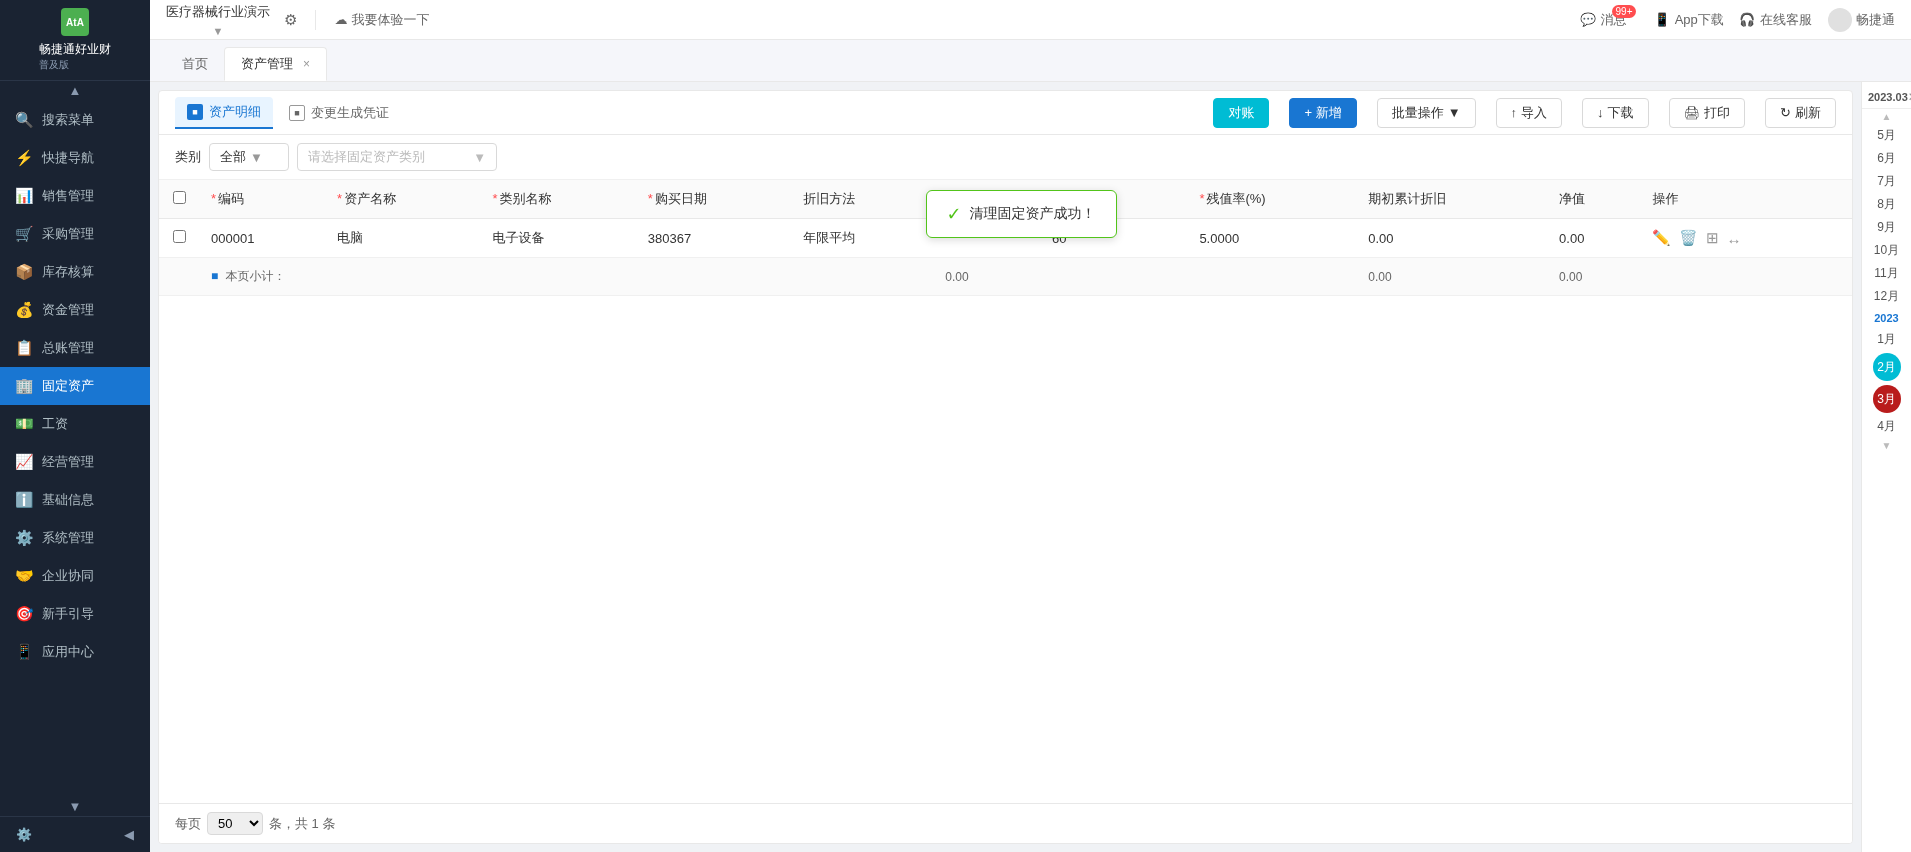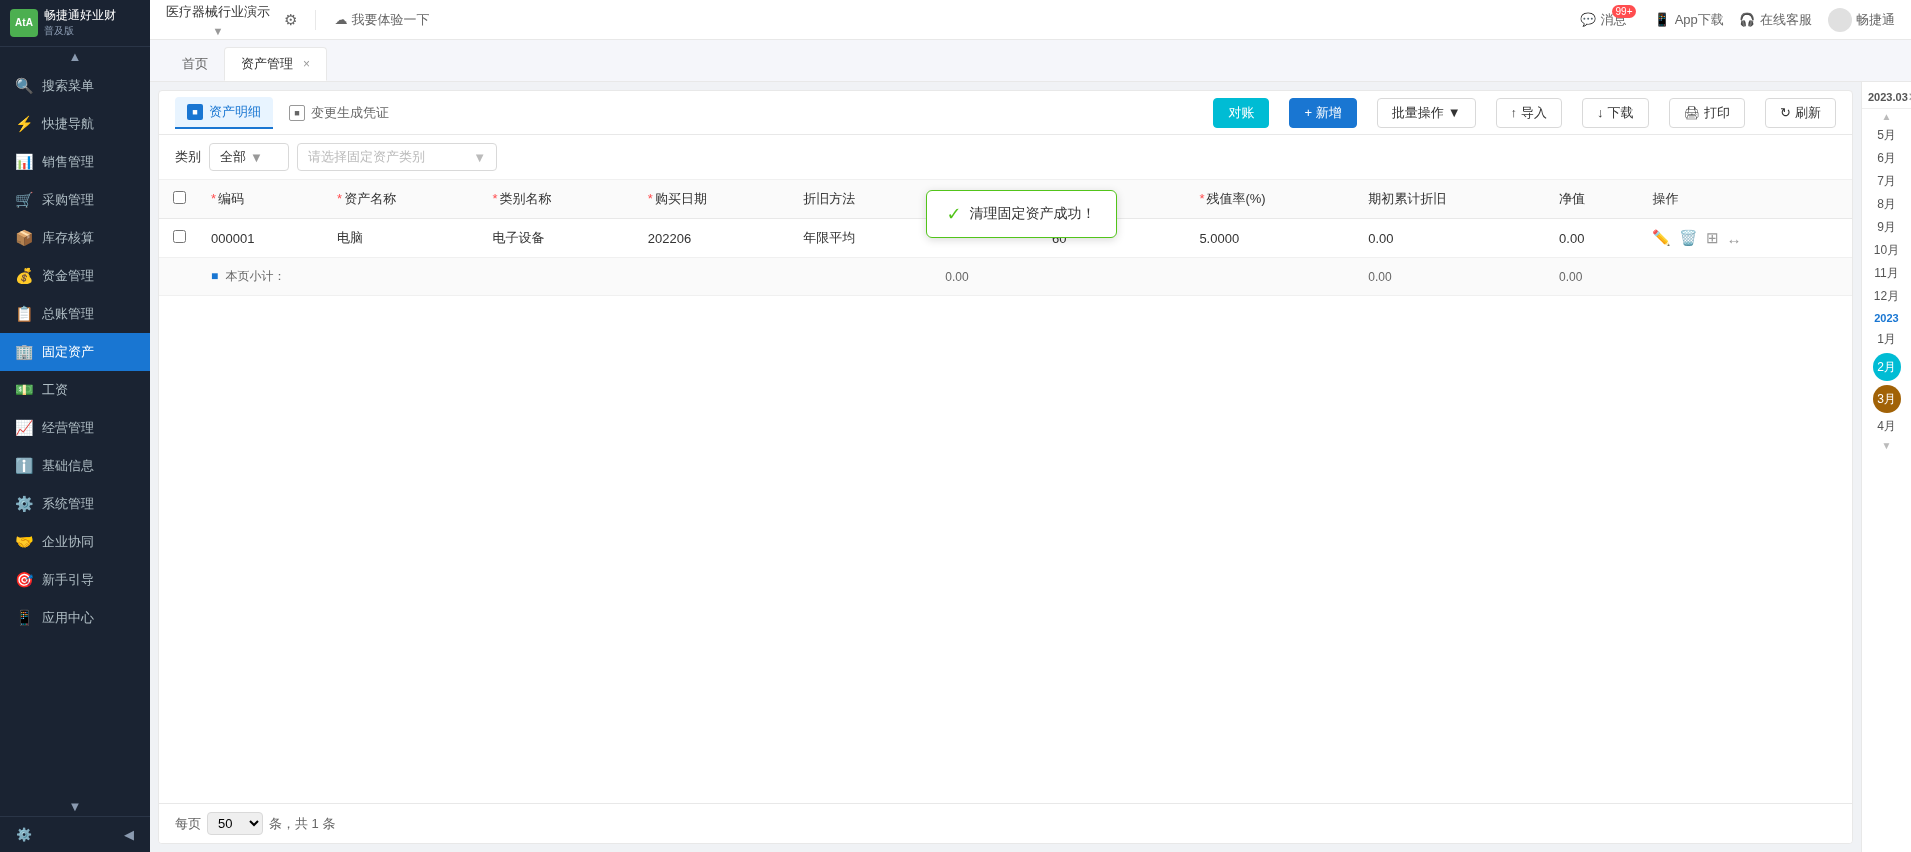--- a/index.html
+++ b/index.html
@@ -1,20 +1,20 @@
 <!DOCTYPE html>
 <html><head>
   <meta charset="utf-8">
   <style>
     * { box-sizing: border-box; margin: 0; padding: 0; }
     body { font-family: 'Microsoft YaHei', 'PingFang SC', sans-serif; font-size: 13px; background: #f0f2f5; display: flex; height: 852px; overflow: hidden; }
 
     
     .sidebar { width: 150px; background: #1a2332; display: flex; flex-direction: column; height: 100%; flex-shrink: 0; }
-    .sidebar-logo { padding: 8px 10px; background: #1a2332; border-bottom: 1px solid #2a3547; display: flex; align-items: center; gap: 6px; }
+    .sidebar-logo { padding: 8px 10px; background: #1a2332; border-bottom: 1px solid #2a3547; display: flex; align-items: center; gap: 6px; flex-direction: column; }
     .sidebar-logo-icon { width: 28px; height: 28px; background: #4caf50; border-radius: 4px; display: flex; align-items: center; justify-content: center; color: white; font-size: 10px; font-weight: bold; }
     .sidebar-logo-text { color: #fff; font-size: 12px; line-height: 1.3; }
     .sidebar-logo-sub { color: #8a9ab0; font-size: 10px; }
     .sidebar-scroll-up, .sidebar-scroll-down { height: 20px; display: flex; align-items: center; justify-content: center; color: #8a9ab0; cursor: pointer; }
     .sidebar-nav { flex: 1; overflow: hidden; }
     .sidebar-item { display: flex; align-items: center; gap: 8px; padding: 10px 16px; color: #b0bec5; cursor: pointer; font-size: 13px; }
     .sidebar-item.active { background: #1976d2; color: #fff; }
     .sidebar-item-icon { width: 18px; height: 18px; display: flex; align-items: center; justify-content: center; font-size: 15px; }
     .sidebar-bottom { border-top: 1px solid #2a3547; }
     .sidebar-bottom-item { display: flex; align-items: center; gap: 8px; padding: 10px 16px; color: #8a9ab0; cursor: pointer; font-size: 13px; }
@@ -85,21 +85,21 @@
 
     .main-layout { display: flex; flex: 1; overflow: hidden; }
     .main-content { flex: 1; display: flex; flex-direction: column; overflow: hidden; }
 
     
     .side-calendar { width: 50px; background: #fff; border-left: 1px solid #e8e8e8; display: flex; flex-direction: column; align-items: center; padding-top: 4px; }
     .cal-header { width: 100%; display: flex; align-items: center; justify-content: space-between; padding: 4px 6px; border-bottom: 1px solid #eee; }
     .cal-year { font-size: 11px; color: #555; font-weight: bold; }
     .cal-close { font-size: 12px; color: #999; cursor: pointer; }
     .cal-month { width: 100%; text-align: center; padding: 3px 0; font-size: 12px; color: #555; cursor: pointer; }
-    .cal-month.active-month { background: #a16207; color: #fff; border-radius: 50%; width: 28px; height: 28px; line-height: 28px; padding: 0; margin: 2px auto; display: flex; align-items: center; justify-content: center; }
+    .cal-month.active-month { background: #b91c1c; color: #fff; border-radius: 50%; width: 28px; height: 28px; line-height: 28px; padding: 0; margin: 2px auto; display: flex; align-items: center; justify-content: center; }
     .cal-month.teal-month { background: #00bcd4; color: #fff; border-radius: 50%; width: 28px; height: 28px; line-height: 28px; padding: 0; margin: 2px auto; display: flex; align-items: center; justify-content: center; }
     .cal-section-year { font-size: 11px; font-weight: bold; color: #1976d2; text-align: center; padding: 4px 0; }
     .up-arrow, .down-arrow { color: #bbb; font-size: 10px; cursor: pointer; padding: 2px 0; }
 
     .toast-wrapper { position: relative; }
   </style>
 </head>
 <body>
 
 <div class="sidebar">
@@ -315,21 +315,21 @@
               </tr>
             </thead>
             <tbody>
               <tr>
                 <td class="checkbox-cell">
                   <input type="checkbox" style="">
                 </td>
                 <td>000001</td>
                 <td>电脑</td>
                 <td>电子设备</td>
-                <td>202206</td>
+                <td>380367</td>
                 <td>年限平均</td>
                 <td></td>
                 <td>60</td>
                 <td>5.0000</td>
                 <td>0.00</td>
                 <td>0.00</td>
                 <td>
                   <div class="action-icons">
                     <span class="action-icon" title="编辑">✏️</span>
                     <span class="action-icon" title="删除">🗑️</span>

